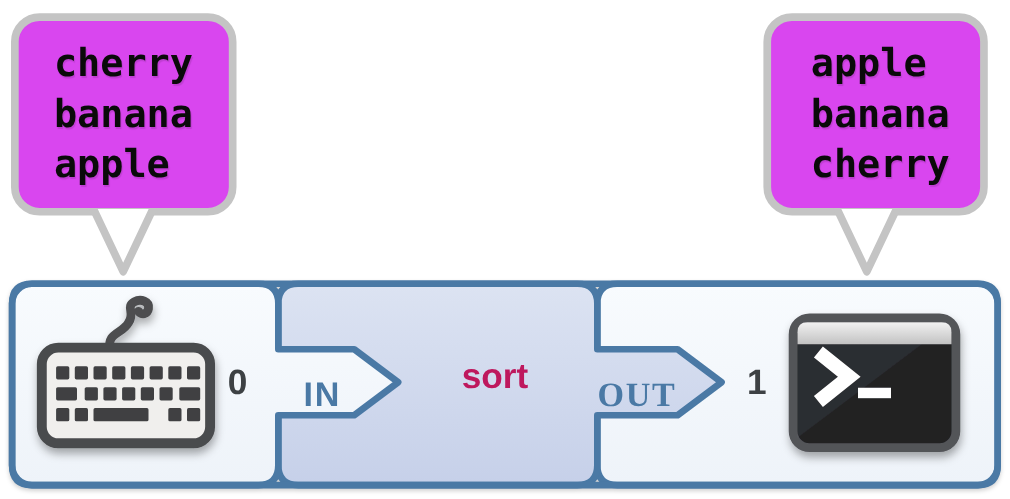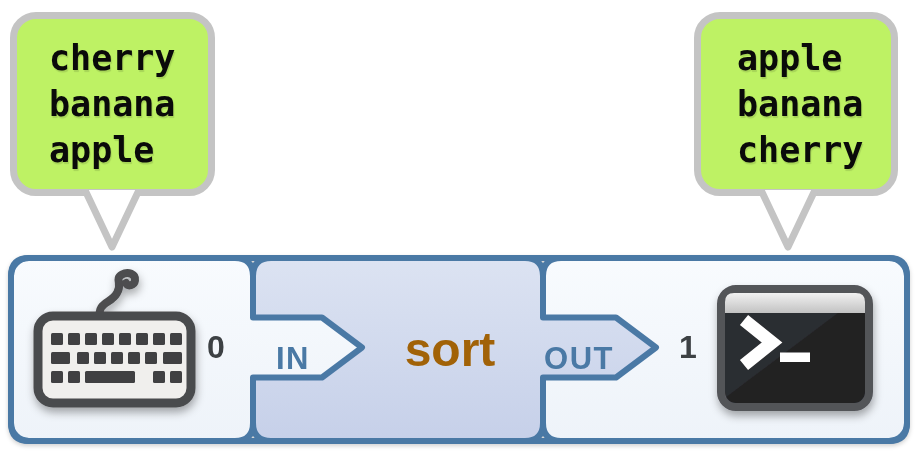--- a/index.html
+++ b/index.html
@@ -6,41 +6,41 @@
   #canvas{
     position:relative;
     width:918px;height:454px;
     background:#ffffff;
     overflow:hidden;
     font-family:"Liberation Sans",sans-serif;
   }
   .bubble{
     position:absolute;
     box-sizing:border-box;
-    background:#bef264;
+    background:#d946ef;
     border:7px solid #c4c4c4;
     border-radius:26px;
     color:#0a0a0a;
     font-family:"DejaVu Sans Mono",monospace;
     font-weight:700;
     font-size:35px;
     text-shadow:1px 2px 1px rgba(0,0,0,0.12);
   }
   .bubble .bline{height:46px;line-height:46px;}
   .tail{position:absolute;}
   .plabel{
     position:absolute;
     font-weight:700;
     text-align:center;
     line-height:1;
     white-space:nowrap;
   }
   .fd{font-size:32px;color:#3d4144;}
   .port{font-size:31px;color:#4a79a5;letter-spacing:1.5px;margin-top:11px;}
-  .cmd{font-size:48px;color:#a16207;}
+  .cmd{font-size:32px;color:#be185d;}
   #pipeline-svg{position:absolute;left:0;top:0;filter:drop-shadow(0 2px 2px rgba(0,0,0,0.18));}
 </style>
 </head>
 <body>
 
 <div id="canvas">
 
   <svg id="pipeline-svg" width="918" height="454" viewBox="0 0 918 454">
     <defs>
       <linearGradient id="gradSection" x1="0" y1="0" x2="0" y2="1">
@@ -101,21 +101,21 @@
       <path d="M725 313 L725 302 Q725 293 734 293 L856 293 Q865 293 865 302 L865 313 Z" fill="url(#gradBar)"></path>
       <path d="M725 313 L838 313 L725 398 Z" fill="#ffffff" opacity="0.055"></path>
       <polyline points="744,320 772,342.5 744,365" fill="none" stroke="#ffffff" stroke-width="13"></polyline>
       <rect x="780" y="352.5" width="30" height="9.5" fill="#ffffff"></rect>
     </g>
   </svg>
 
   <div class="plabel fd" style="left:196px;top:331px;width:40px;">0</div>
   <div class="plabel port" style="left:258px;top:332px;width:70px;">IN</div>
   <div class="plabel cmd" style="left:375px;top:326px;width:150px;">sort</div>
-  <div class="plabel port" style="left:534px;top:332px;width:90px;">OUT</div>
+  <div class="plabel port" style="left:534px;top:332px;width:90px;font-family:Liberation Serif, serif;">OUT</div>
   <div class="plabel fd" style="left:668px;top:331px;width:40px;">1</div>
 
   <div class="bubble" style="left:10px;top:12px;width:205px;height:184px;padding:16px 0 0 32px;">
     <div class="bline">cherry</div>
     <div class="bline">banana</div>
     <div class="bline">apple</div>
   </div>
   <svg class="tail" style="left:80px;top:189px;" width="64" height="66" viewBox="0 0 64 66">
     <path d="M5 1 L32 58 L59 1" fill="#ffffff" stroke="#c4c4c4" stroke-width="7" stroke-linejoin="round" stroke-linecap="round"></path>
   </svg>

